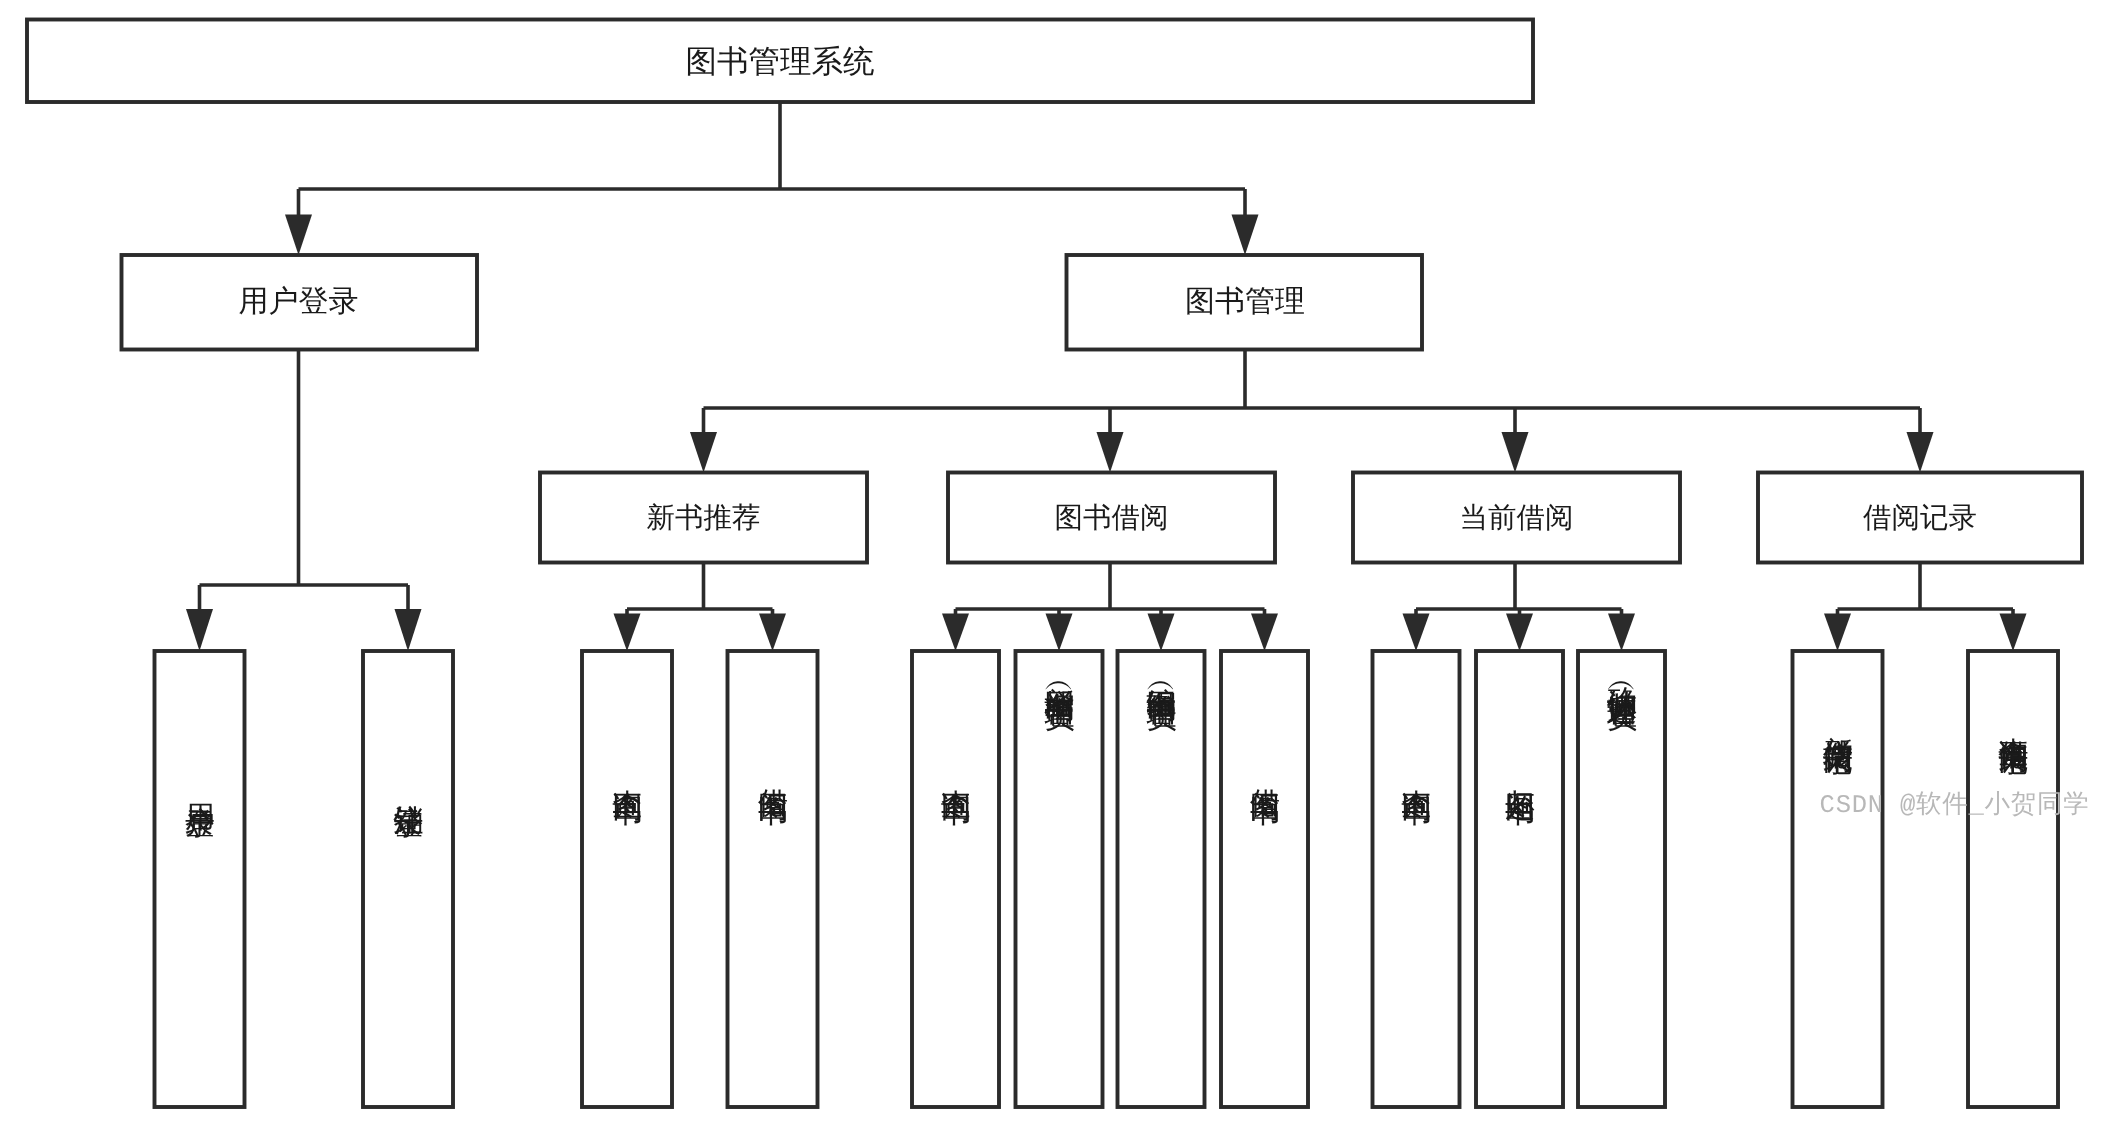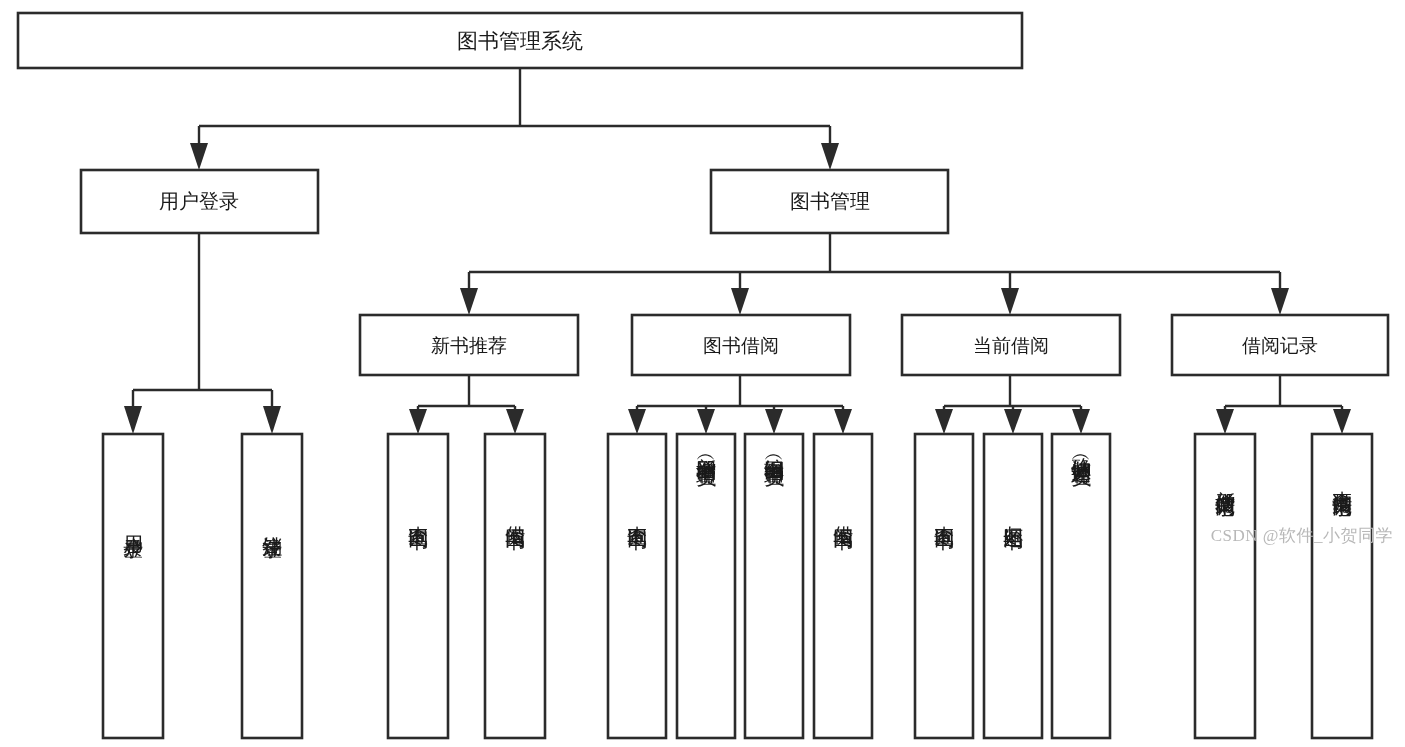--- a/index.html
+++ b/index.html
@@ -66,21 +66,21 @@
     font-size: 20px;
     line-height: 1.18;
     letter-spacing: 1.5px;
     color: #1a1a1a;
     white-space: nowrap;
   }
   .watermark {
     position: absolute;
     right: 12px;
     bottom: 6px;
-    font-family: Liberation Serif, serif;
+    font-family: Liberation Mono, monospace;
     font-size: 17px;
     color: #b8b8b8;
     letter-spacing: 0.5px;
     white-space: nowrap;
     user-select: none;
   }
 </style>
 </head>
 <body>
 

